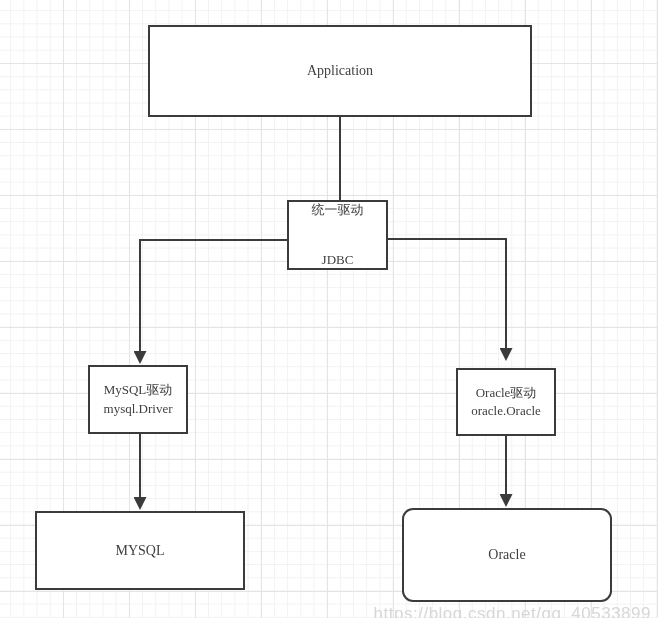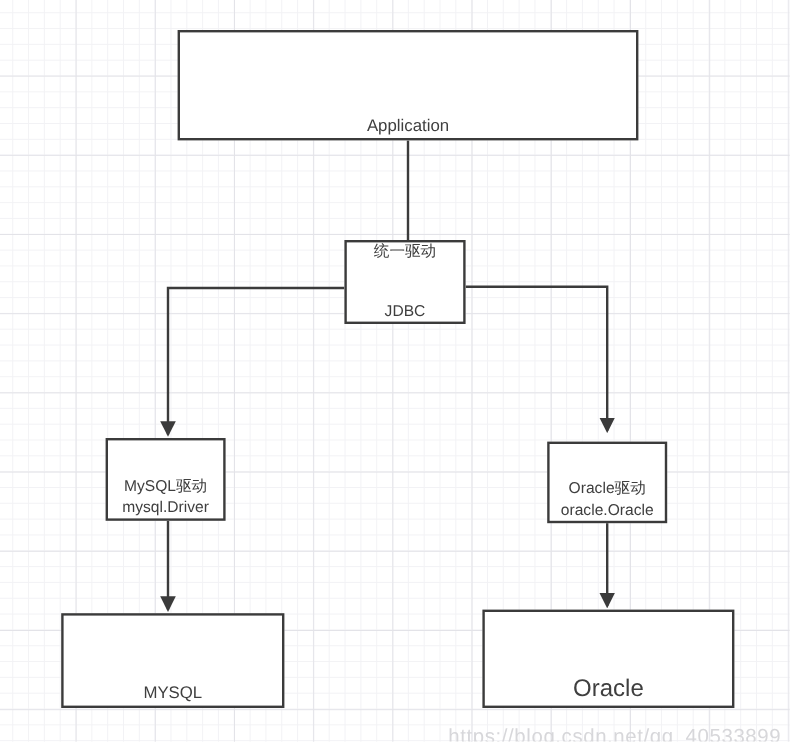--- a/index.html
+++ b/index.html
@@ -43,30 +43,31 @@
   .arrowhead { fill: var(--border, #3b3b3b); }
   .node {
     position: absolute;
     box-sizing: border-box;
     border: 2px solid var(--border, #3b3b3b);
     background: #fff;
     color: var(--text, #3f3f3f);
     display: flex;
     flex-direction: column;
     align-items: center;
-    justify-content: flex-end;
+    justify-content: center;
     text-align: center;
     line-height: 1.4;
+    font-family: Liberation Serif, serif;
   }
   .node-application { left: 148px; top: 25px;  width: 384px; height: 92px; font-size: 14px; }
   .node-jdbc        { left: 287px; top: 200px; width: 101px; height: 70px; font-size: 13px; gap: 32px; }
   .node-mysql-driver{ left: 88px;  top: 365px; width: 100px; height: 69px; font-size: 13px; }
   .node-oracle-driver{ left: 456px; top: 368px; width: 100px; height: 68px; font-size: 13px; }
-  .node-mysql-db    { left: 51px;  top: 511px; width: 186px; height: 79px; font-size: 14px; }
-  .node-oracle-db   { left: 402px; top: 508px; width: 210px; height: 82px; font-size: 20px; }
+  .node-mysql-db    { left: 35px;  top: 511px; width: 210px; height: 79px; font-size: 14px; }
+  .node-oracle-db   { left: 402px; top: 508px; width: 210px; height: 94px; font-size: 14px; border-radius: 11px; }
   .watermark {
     position: absolute;
     right: 7px;
     top: 604px;
     font-size: 17px;
     letter-spacing: 0.5px;
     color: var(--watermark, #d7d7da);
     white-space: nowrap;
   }
 </style>

